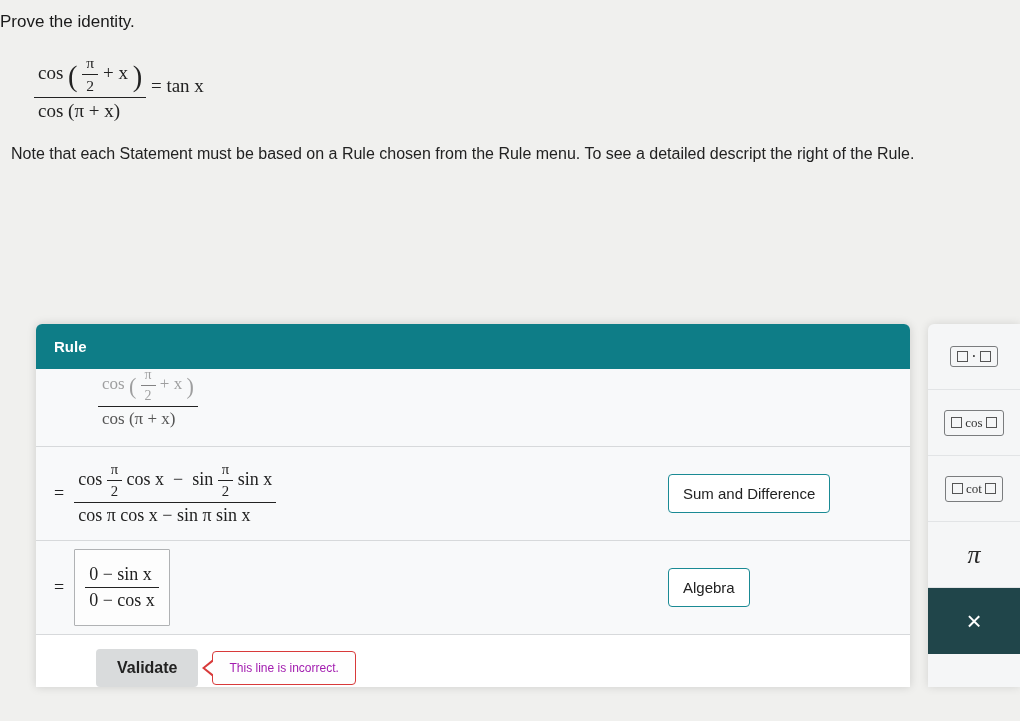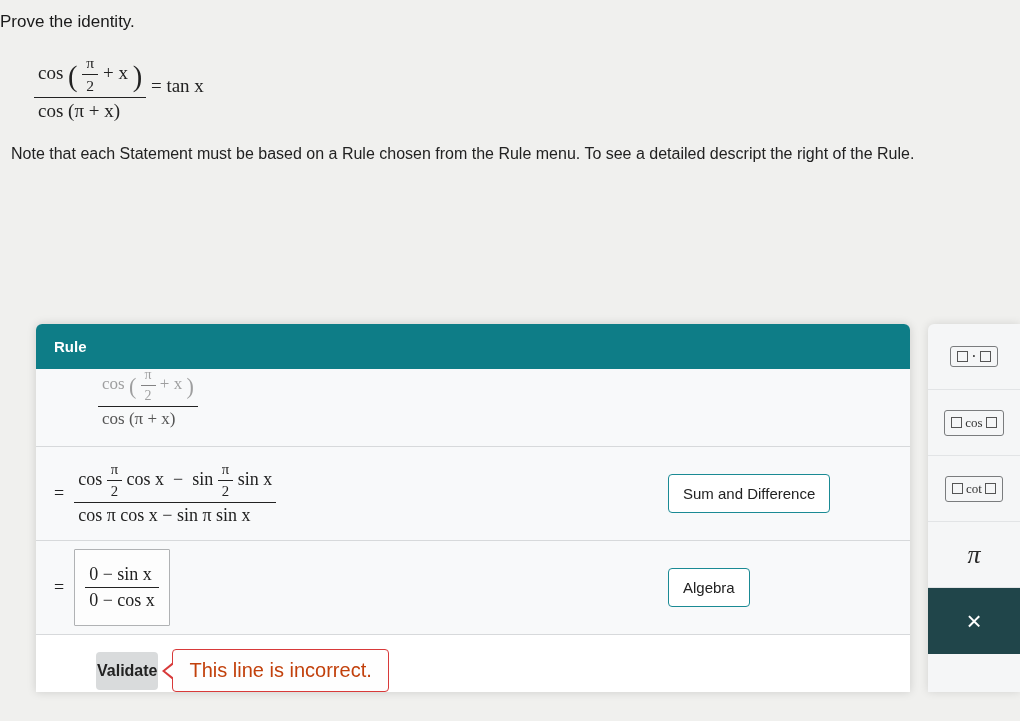--- a/index.html
+++ b/index.html
@@ -119,30 +119,30 @@
     padding: 14px 18px 0 60px;
     gap: 14px;
   }
   .validate-btn {
     background: #d9dbdc;
     color: #222;
     font-size: 16px;
     font-weight: 600;
     border: none;
     border-radius: 4px;
-    padding: 10px 1px;
+    padding: 10px 21px;
     cursor: pointer;
   }
   .error-bubble {
     position: relative;
     border: 1.8px solid #d83a3a;
     border-radius: 4px;
     padding: 9px 16px;
-    font-size: 20px;
-    color: #c2410c;
+    font-size: 12px;
+    color: #a21caf;
     background: #fefefe;
   }
   .error-bubble::before {
     content: "";
     position: absolute;
     left: -11px;
     top: 50%;
     transform: translateY(-50%);
     width: 0; height: 0;
     border-top: 9px solid transparent;

